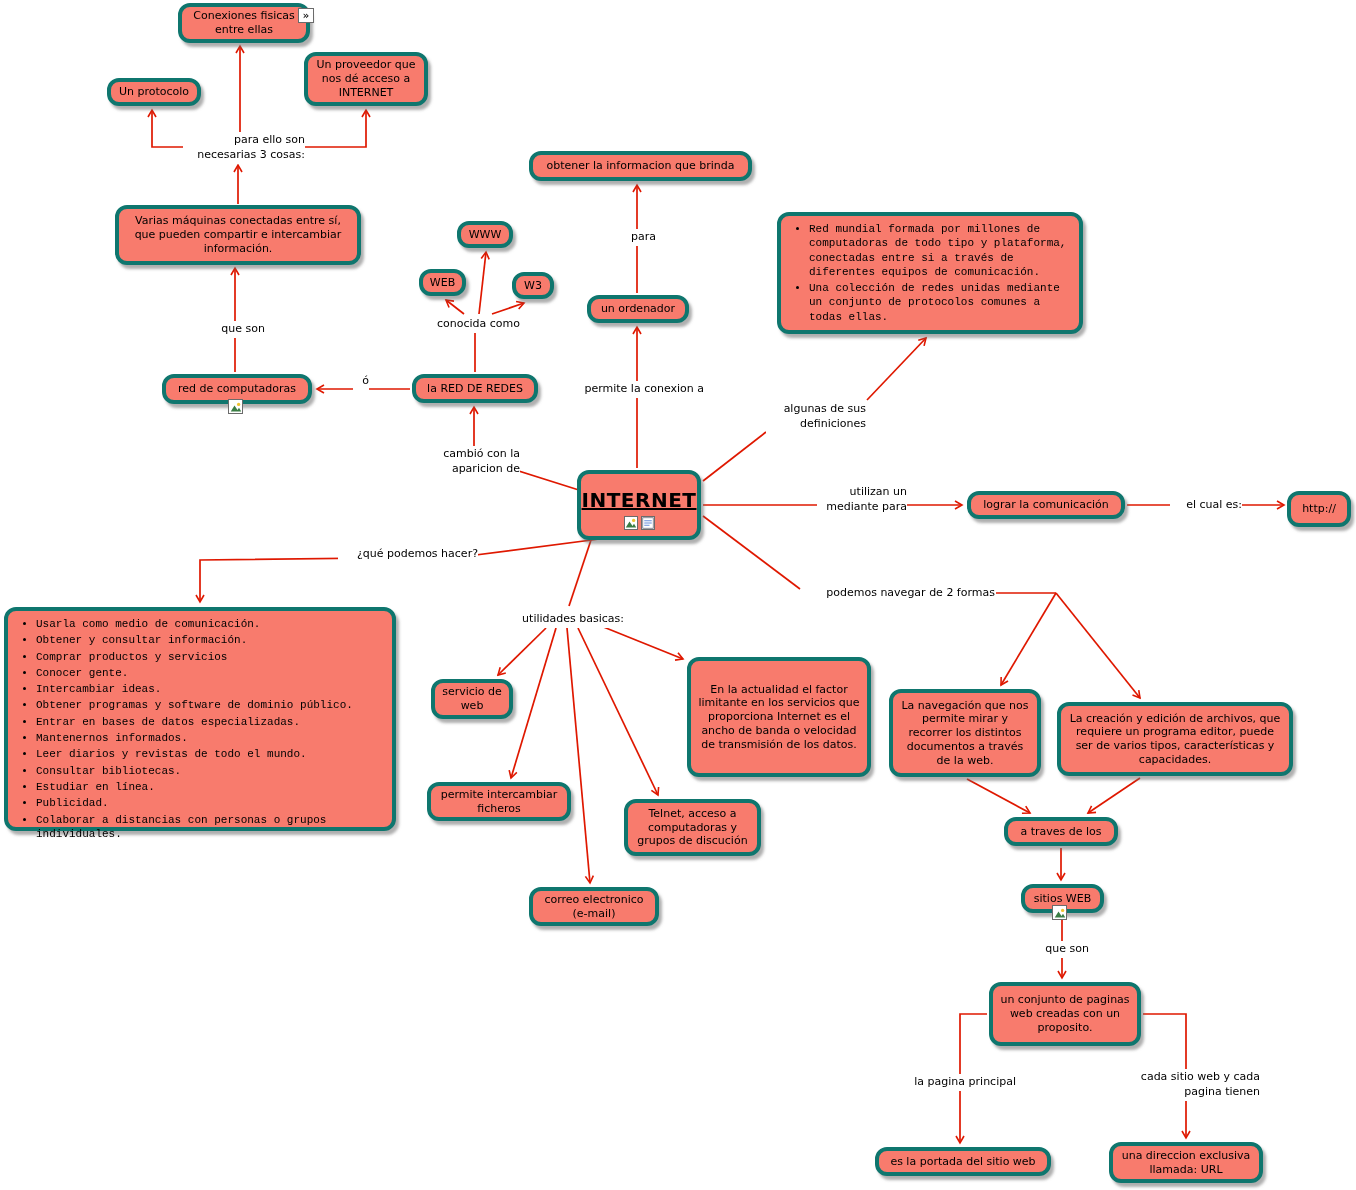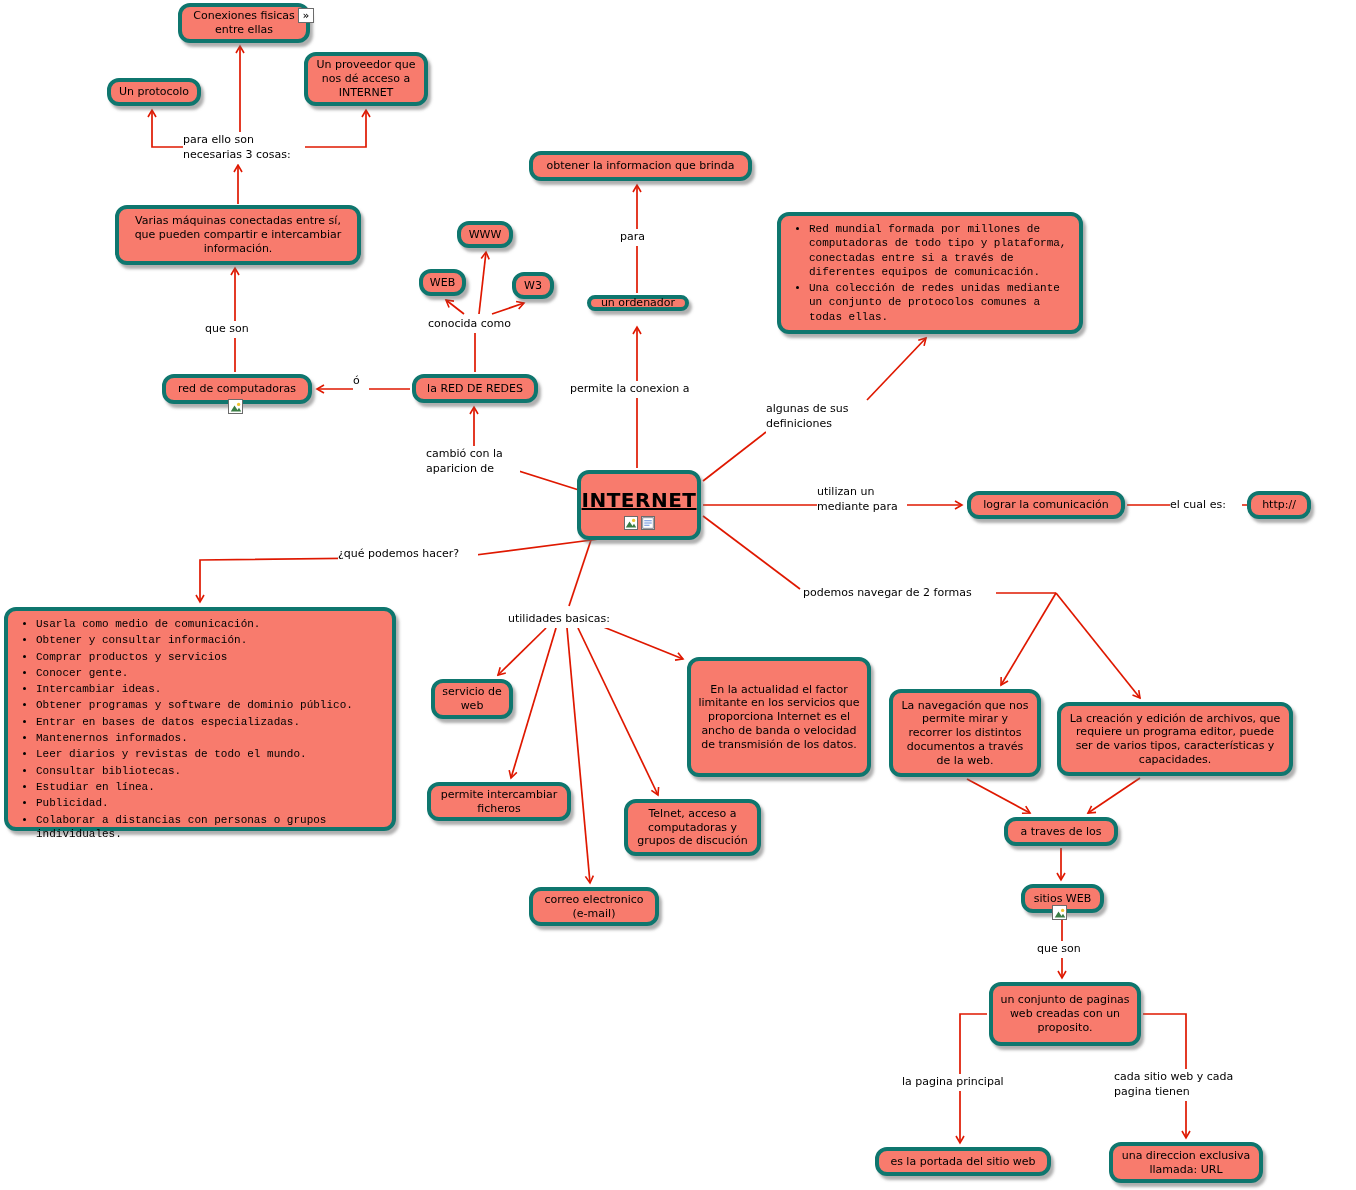--- a/index.html
+++ b/index.html
@@ -4,21 +4,21 @@
 <title>Concept Map</title>
 <style>
   html,body{margin:0;padding:0;background:#fff;}
   .canvas{
     position:relative;width:1356px;height:1190px;background:#ffffff;
     font-family:"DejaVu Sans","Liberation Sans",sans-serif;color:#000;
     overflow:hidden;
   }
   svg.connectors{position:absolute;left:0;top:0;z-index:1;}
   .link-label{
-    position:absolute;z-index:2;background:#ffffff;text-align:left;
+    position:absolute;z-index:2;background:#ffffff;text-align:right;
     font-size:11px;line-height:1.35;color:#000;padding:1px 0;
   }
   .node{
     position:absolute;z-index:3;box-sizing:border-box;
     background:#f87b6d;border:4px solid #0f766e;border-radius:12px;
     box-shadow:3px 4px 3px rgba(110,110,110,0.55);
     font-size:11px;line-height:1.25;text-align:center;
     display:flex;align-items:center;justify-content:center;
     padding:3px 6px;
   }
@@ -111,21 +111,21 @@
   <div class="node" style="left:178px;top:3px;width:132px;height:40px">Conexiones fisicas entre ellas</div>
   <div class="node" style="left:107px;top:78px;width:94px;height:28px">Un protocolo</div>
   <div class="node" style="left:304px;top:52px;width:124px;height:54px">Un proveedor que nos dé acceso a INTERNET</div>
   <div class="node" style="left:115px;top:205px;width:246px;height:60px">Varias máquinas conectadas entre sí, que pueden compartir e intercambiar información.</div>
   <div class="node" style="left:162px;top:374px;width:150px;height:30px">red de computadoras</div>
   <div class="node" style="left:412px;top:374px;width:126px;height:29px">la RED DE REDES</div>
   <div class="node" style="left:457px;top:221px;width:56px;height:27px">WWW</div>
   <div class="node" style="left:419px;top:269px;width:47px;height:27px">WEB</div>
   <div class="node" style="left:512px;top:272px;width:42px;height:27px">W3</div>
   <div class="node" style="left:529px;top:151px;width:223px;height:30px">obtener la informacion que brinda</div>
-  <div class="node" style="left:587px;top:295px;width:102px;height:16px">un ordenador</div>
+  <div class="node" style="left:587px;top:295px;width:102px;height:28px">un ordenador</div>
 
   <div class="node list" style="left:777px;top:212px;width:306px;height:122px">
     <ul>
         <li>Red mundial formada por millones de computadoras de todo tipo y plataforma, conectadas entre si a través de diferentes equipos de comunicación.</li>
         <li>Una colección de redes unidas mediante un conjunto de protocolos comunes a todas ellas.</li>
       </ul>
   </div>
 
   <div class="node internet" style="left:577px;top:470px;width:124px;height:70px">
     <span class="internet-title">INTERNET</span>
@@ -141,21 +141,21 @@
             <rect x="1" y="1" width="14" height="14" fill="#fff" stroke="#667"></rect>
             <line x1="3" y1="5" x2="13" y2="5" stroke="#3366cc"></line>
             <line x1="3" y1="8" x2="13" y2="8" stroke="#3366cc"></line>
             <line x1="3" y1="11" x2="10" y2="11" stroke="#3366cc"></line>
           </svg>
       </span>
     </span>
   </div>
 
   <div class="node" style="left:967px;top:491px;width:158px;height:28px">lograr la comunicación</div>
-  <div class="node" style="left:1247px;top:491px;width:64px;height:28px">http://</div>
+  <div class="node" style="left:1287px;top:491px;width:64px;height:36px">http://</div>
 
   <div class="node list" style="left:4px;top:607px;width:392px;height:224px">
     <ul>
         <li>Usarla como medio de comunicación.</li>
         <li>Obtener y consultar información.</li>
         <li>Comprar productos y servicios</li>
         <li>Conocer gente.</li>
         <li>Intercambiar ideas.</li>
         <li>Obtener programas y software de dominio público.</li>
         <li>Entrar en bases de datos especializadas.</li>

